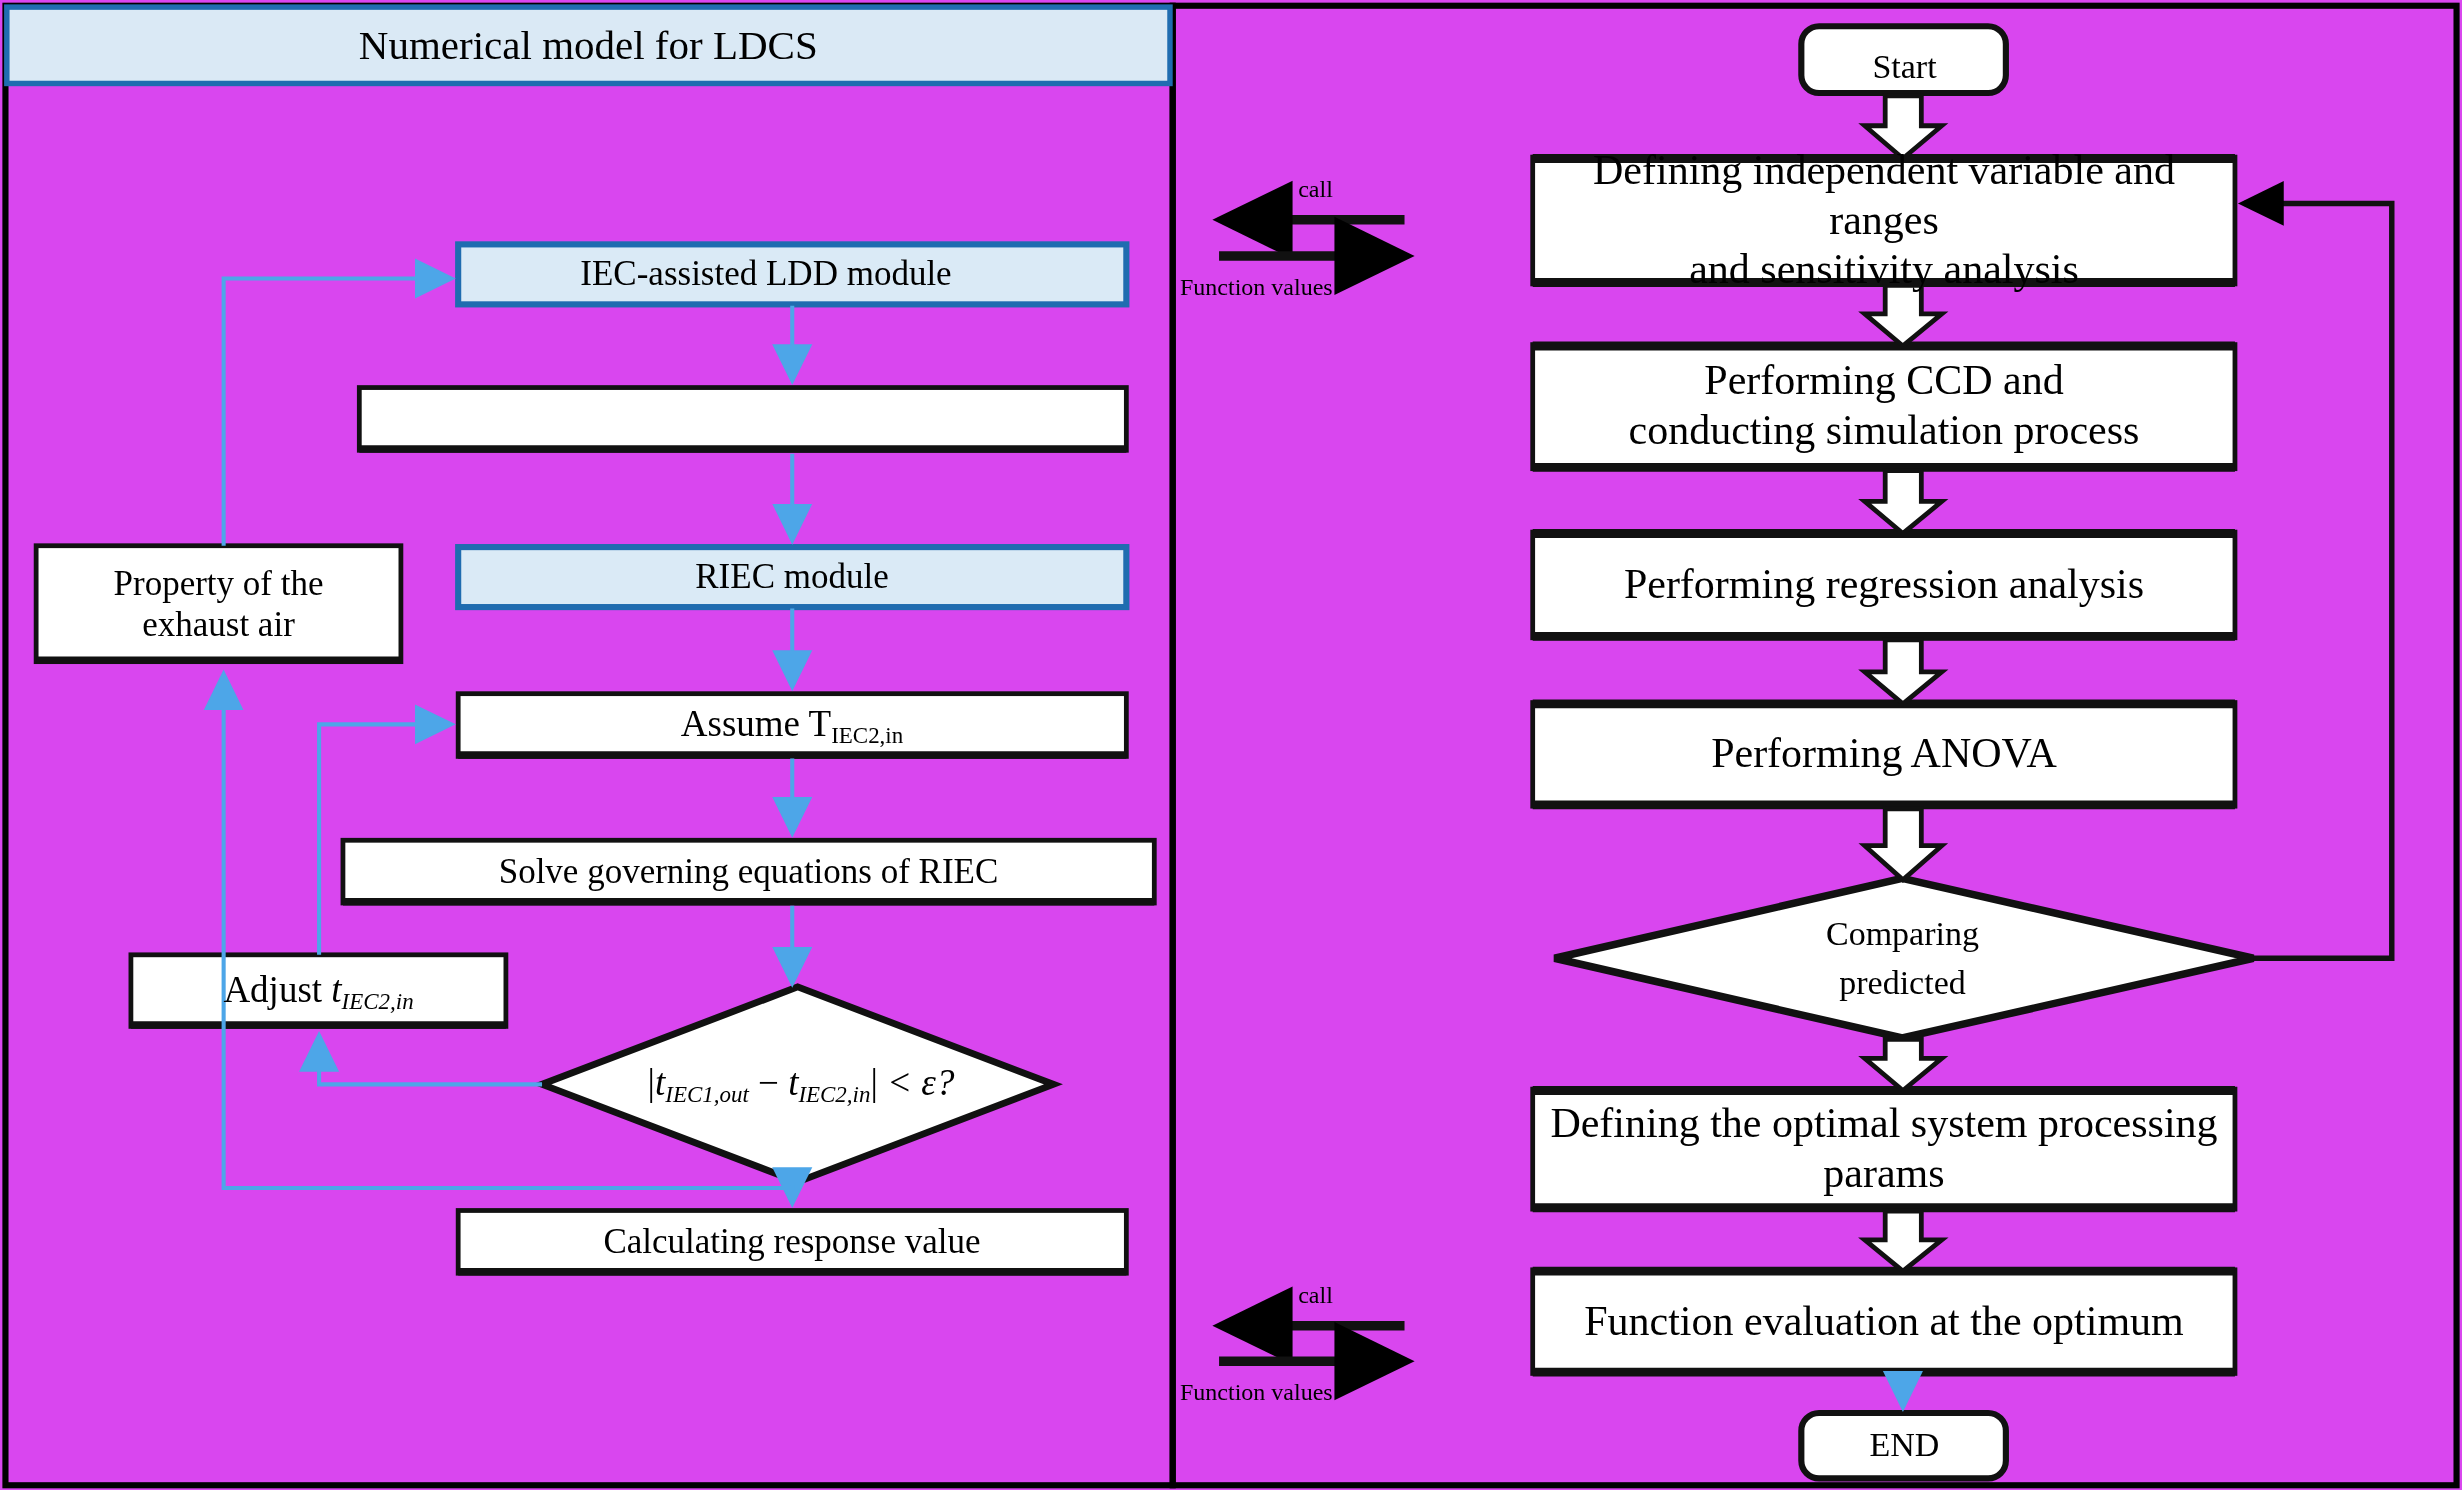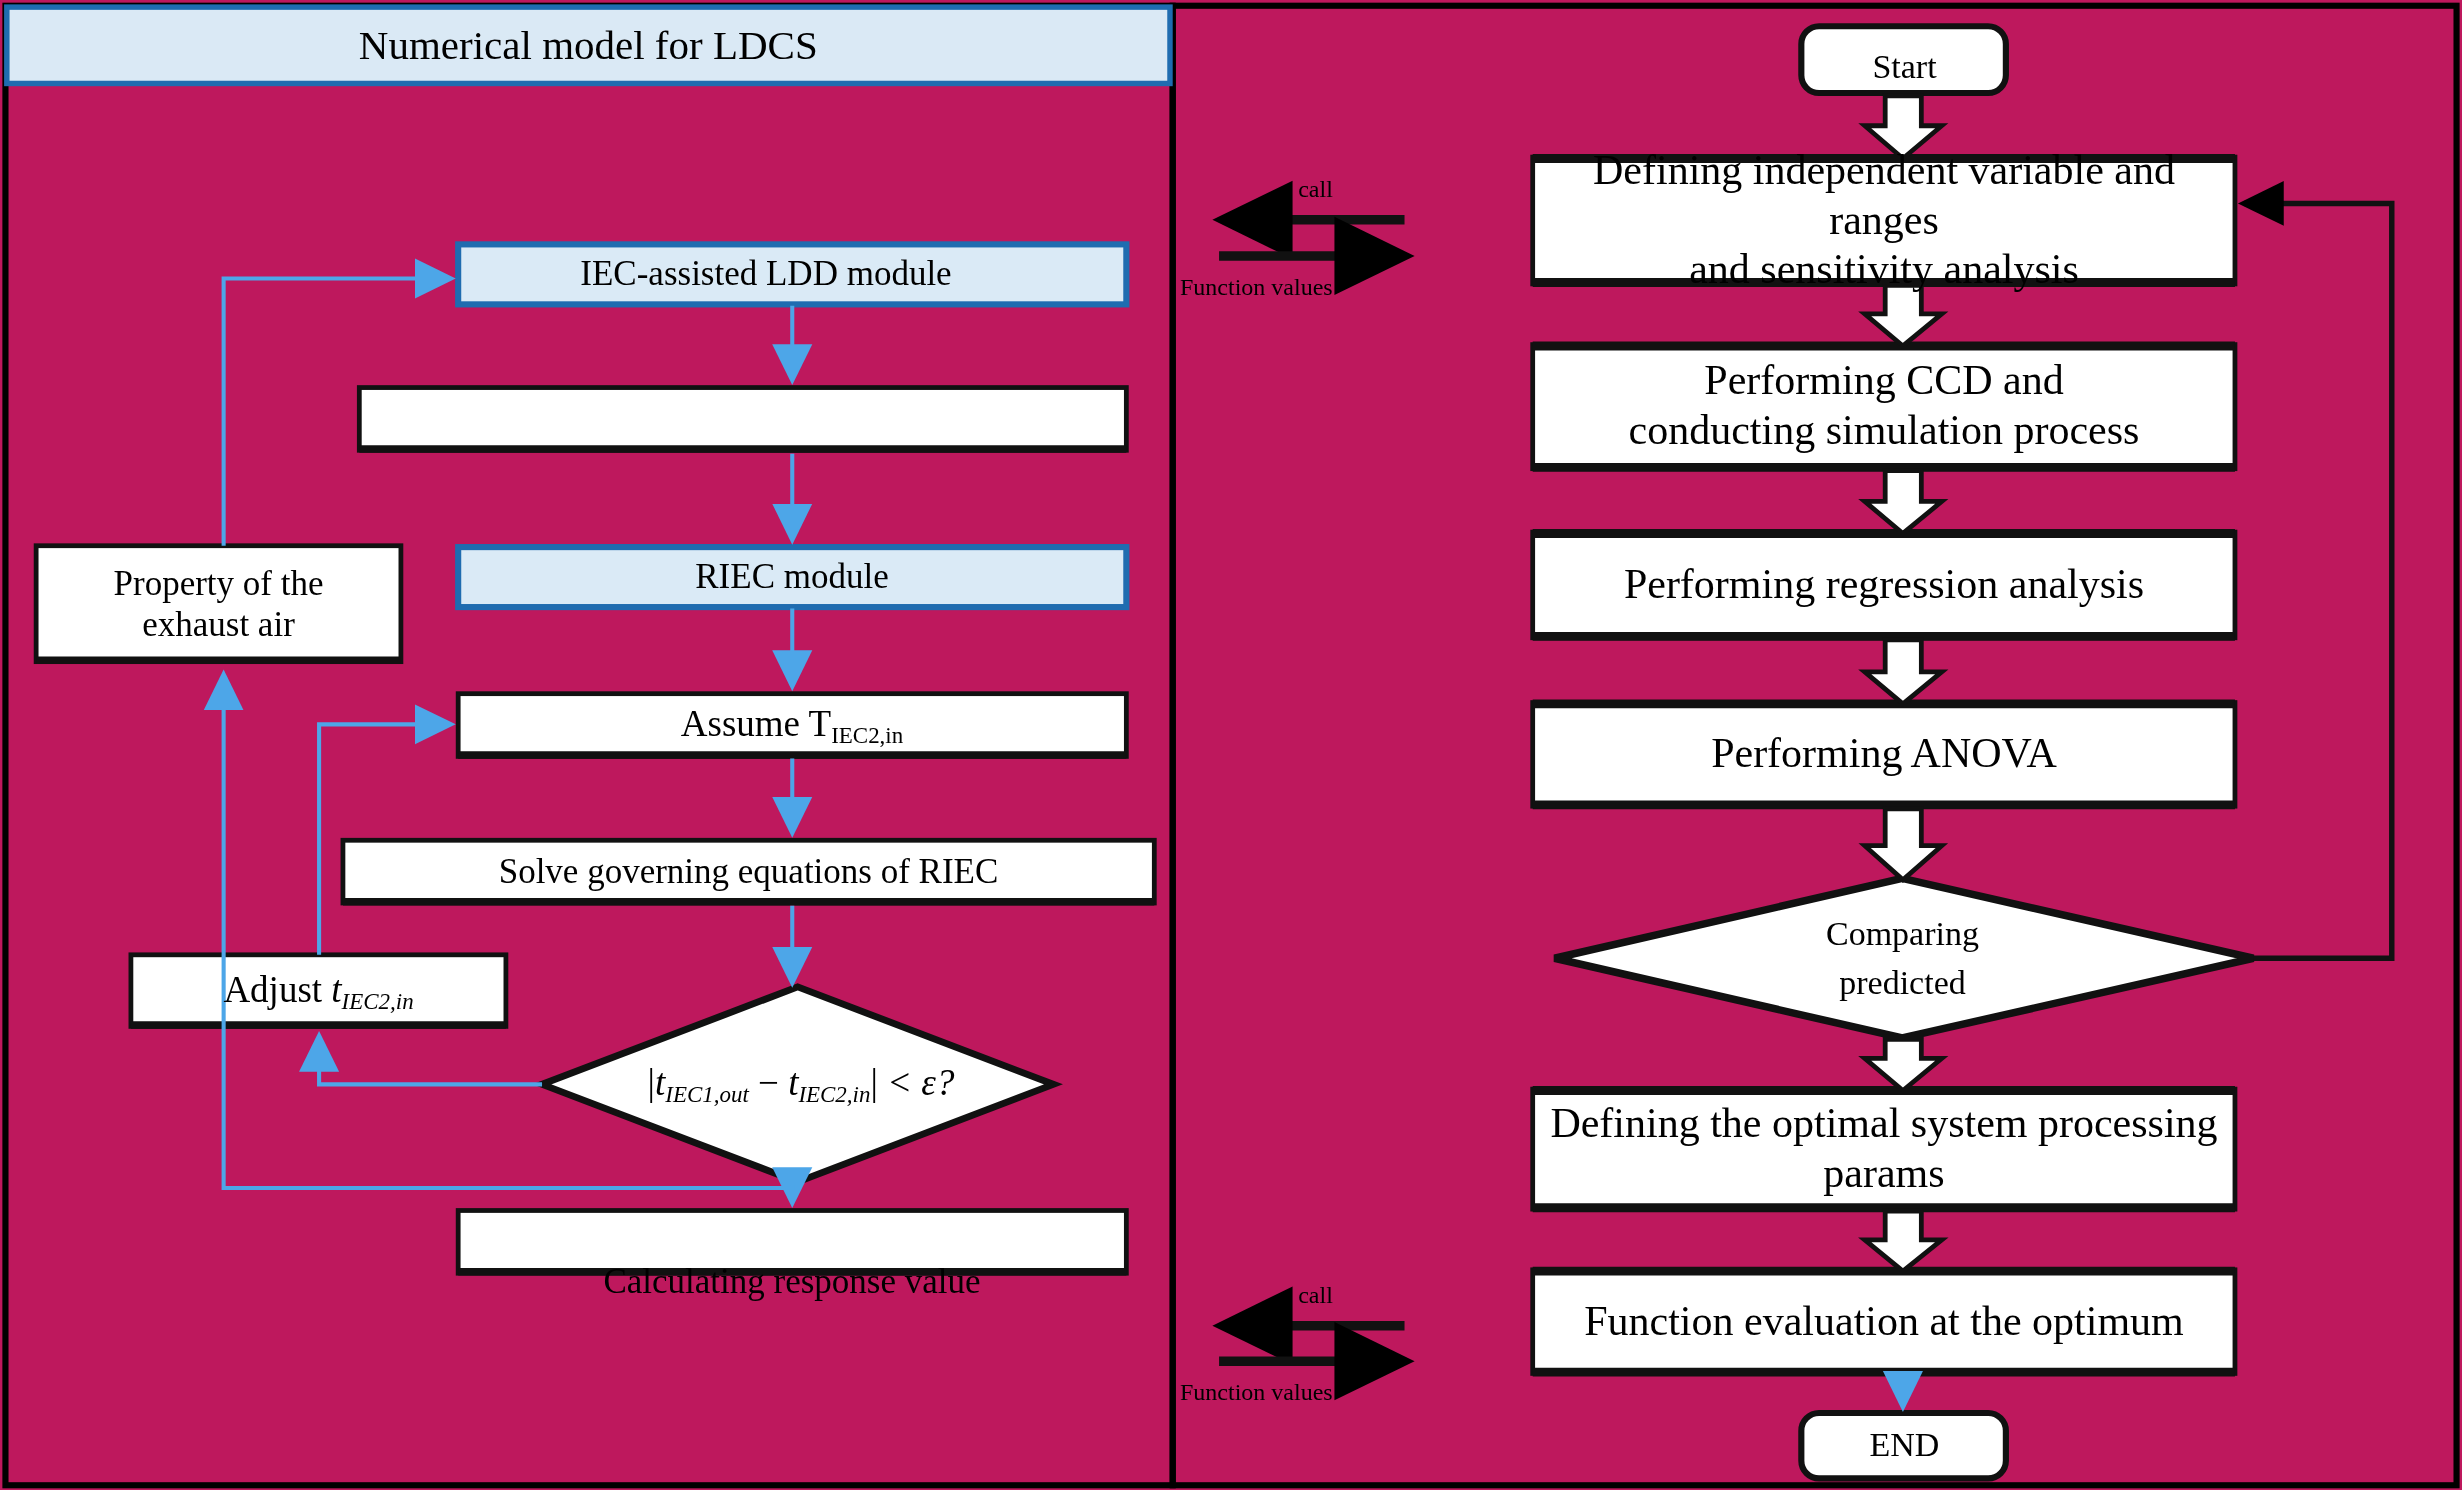--- a/index.html
+++ b/index.html
@@ -1,17 +1,17 @@
 <!DOCTYPE html>
 <html style="font-size:11px"><head>
 <meta charset="utf-8">
 <style>
   html,body{margin:0;padding:0;background:#fff;}
   body{font-family:"Liberation Serif", serif;}
-  #stage{position:relative;width:2462px;height:1491px;background:#be185d;overflow:hidden;}
+  #stage{position:relative;width:2462px;height:1491px;background:#d946ef;overflow:hidden;}
   #svgroot{position:absolute;left:0;top:0;width:2462px;height:1491px;}
 
   .lbl{position:absolute;display:flex;align-items:center;justify-content:center;
        text-align:center;font-family:"Liberation Serif",serif;color:#000;
        line-height:1.18;white-space:pre-line;pointer-events:none;}
   .panel-title{font-size:41px;}
   .boxtxt{font-size:35px;}
   .boxtxt-r{font-size:42px;}
   .node-term{font-size:34px;}
   .sidelbl{font-size:24px;}
@@ -185,21 +185,21 @@
 
   <div class="lbl diamond-txt" style="left:542px;top:1037px;width:518px;height:95px;">
     <span class="math">
       <span class="vbar">|</span><i>t</i><span class="subi">IEC1,out</span>
       <span>−</span>
       <i>t</i><span class="subi">IEC2,in</span><span class="vbar">|</span>
       <i>&lt; ε?</i>
     </span>
   </div>
 
-  <div class="lbl boxtxt" style="left:458px;top:1210px;width:668px;height:63px;margin-top:40px;">Calculating response value</div>
+  <div class="lbl boxtxt" style="left:458px;top:1210px;width:668px;height:63px;">Calculating response value</div>
 
   <div class="lbl node-term" style="left:1802px;top:34px;width:205px;height:67px;">Start</div>
 
   <div class="lbl boxtxt-r" style="left:1533px;top:157px;width:702px;height:127px;">Defining independent variable and ranges
 and sensitivity analysis</div>
 
   <div class="lbl boxtxt-r" style="left:1533px;top:344px;width:702px;height:124px;">Performing CCD and
 conducting simulation process</div>
 
   <div class="lbl boxtxt-r" style="left:1533px;top:532px;width:702px;height:106px;">Performing regression analysis</div>

